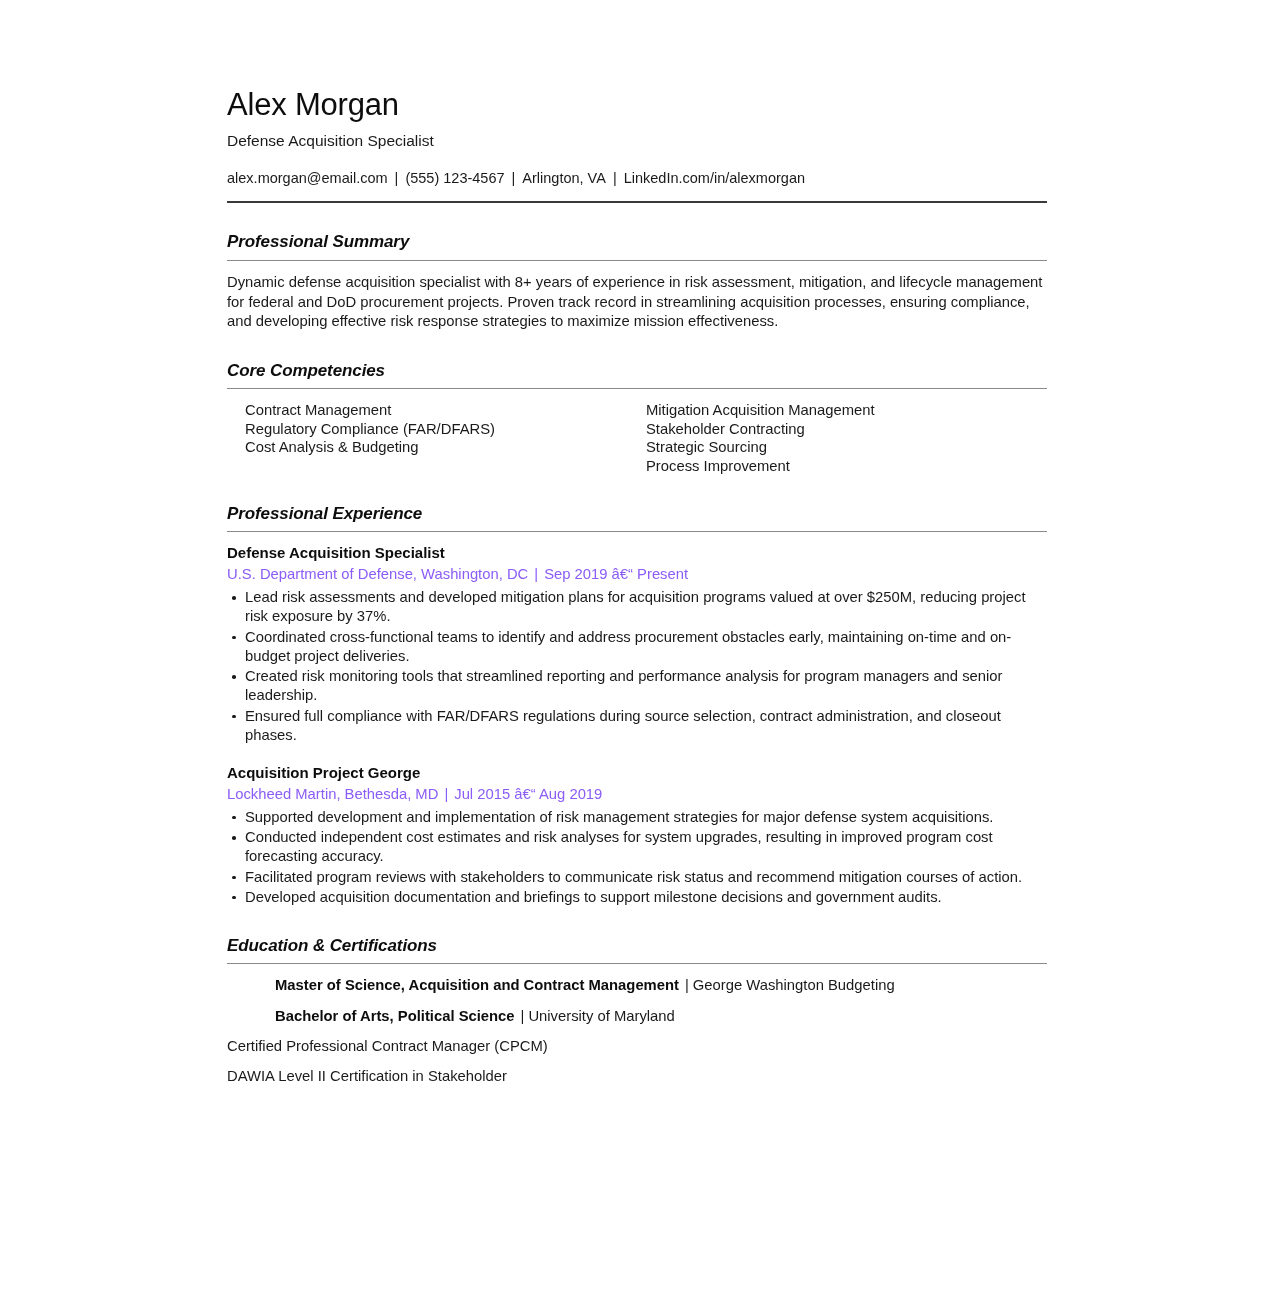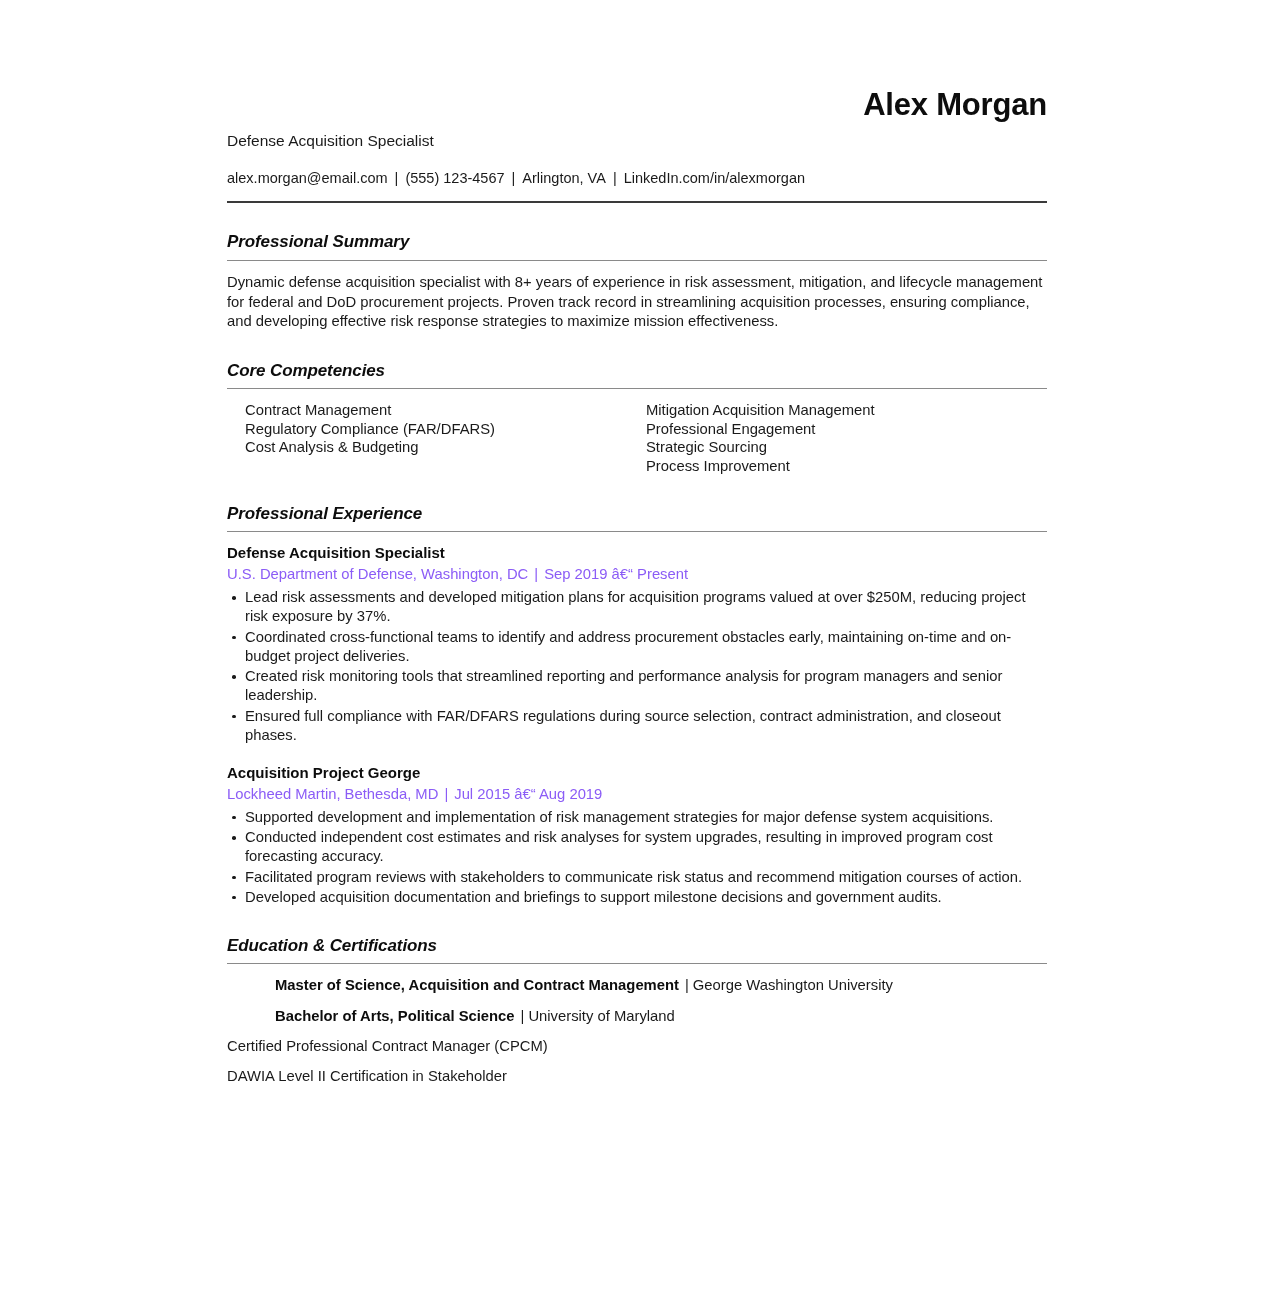--- a/index.html
+++ b/index.html
@@ -23,26 +23,25 @@
   .resume {
     position: absolute;
     left: 227px;
     top: 88px;
     width: 820px;
   }
 
   
   .name {
     font-size: 31px;
-    font-weight: bold;
+    font-weight: normal;
     letter-spacing: -0.2px;
     line-height: 1.12;
     color: #0d0d0d;
     margin: 0 0 9px 0;
-    text-align: right;
   }
   .subtitle {
     font-size: 15.5px;
     font-weight: normal;
     color: #1a1a1a;
     line-height: 1.2;
     margin: 0 0 19px 0;
   }
   .contact {
     font-size: 14.5px;
@@ -206,21 +205,21 @@
       <hr class="section-rule">
       <div class="section-body">
         <div class="comp-grid">
           <div class="comp-col">
             <div class="comp-item">Contract Management</div>
             <div class="comp-item">Regulatory Compliance (FAR/DFARS)</div>
             <div class="comp-item">Cost Analysis &amp; Budgeting</div>
           </div>
           <div class="comp-col">
             <div class="comp-item">Mitigation Acquisition Management</div>
-            <div class="comp-item">Professional Engagement</div>
+            <div class="comp-item">Stakeholder Contracting</div>
             <div class="comp-item">Strategic Sourcing</div>
             <div class="comp-item">Process Improvement</div>
           </div>
         </div>
       </div>
     </div>
 
     <div class="section">
       <h2 class="section-title">Professional Experience</h2>
       <hr class="section-rule">
@@ -254,21 +253,21 @@
 
       </div>
     </div>
 
     <div class="section">
       <h2 class="section-title">Education &amp; Certifications</h2>
       <hr class="section-rule">
       <div class="section-body">
 
         <div class="edu-item">
-          <span class="edu-degree">Master of Science, Acquisition and Contract Management</span><span class="edu-sep">|</span><span class="edu-school">George Washington University</span>
+          <span class="edu-degree">Master of Science, Acquisition and Contract Management</span><span class="edu-sep">|</span><span class="edu-school">George Washington Budgeting</span>
         </div>
 
         <div class="edu-item">
           <span class="edu-degree">Bachelor of Arts, Political Science</span><span class="edu-sep">|</span><span class="edu-school">University of Maryland</span>
         </div>
 
         <div class="edu-item">
           <span class="edu-school">Certified Professional Contract Manager (CPCM)</span>
         </div>
 

